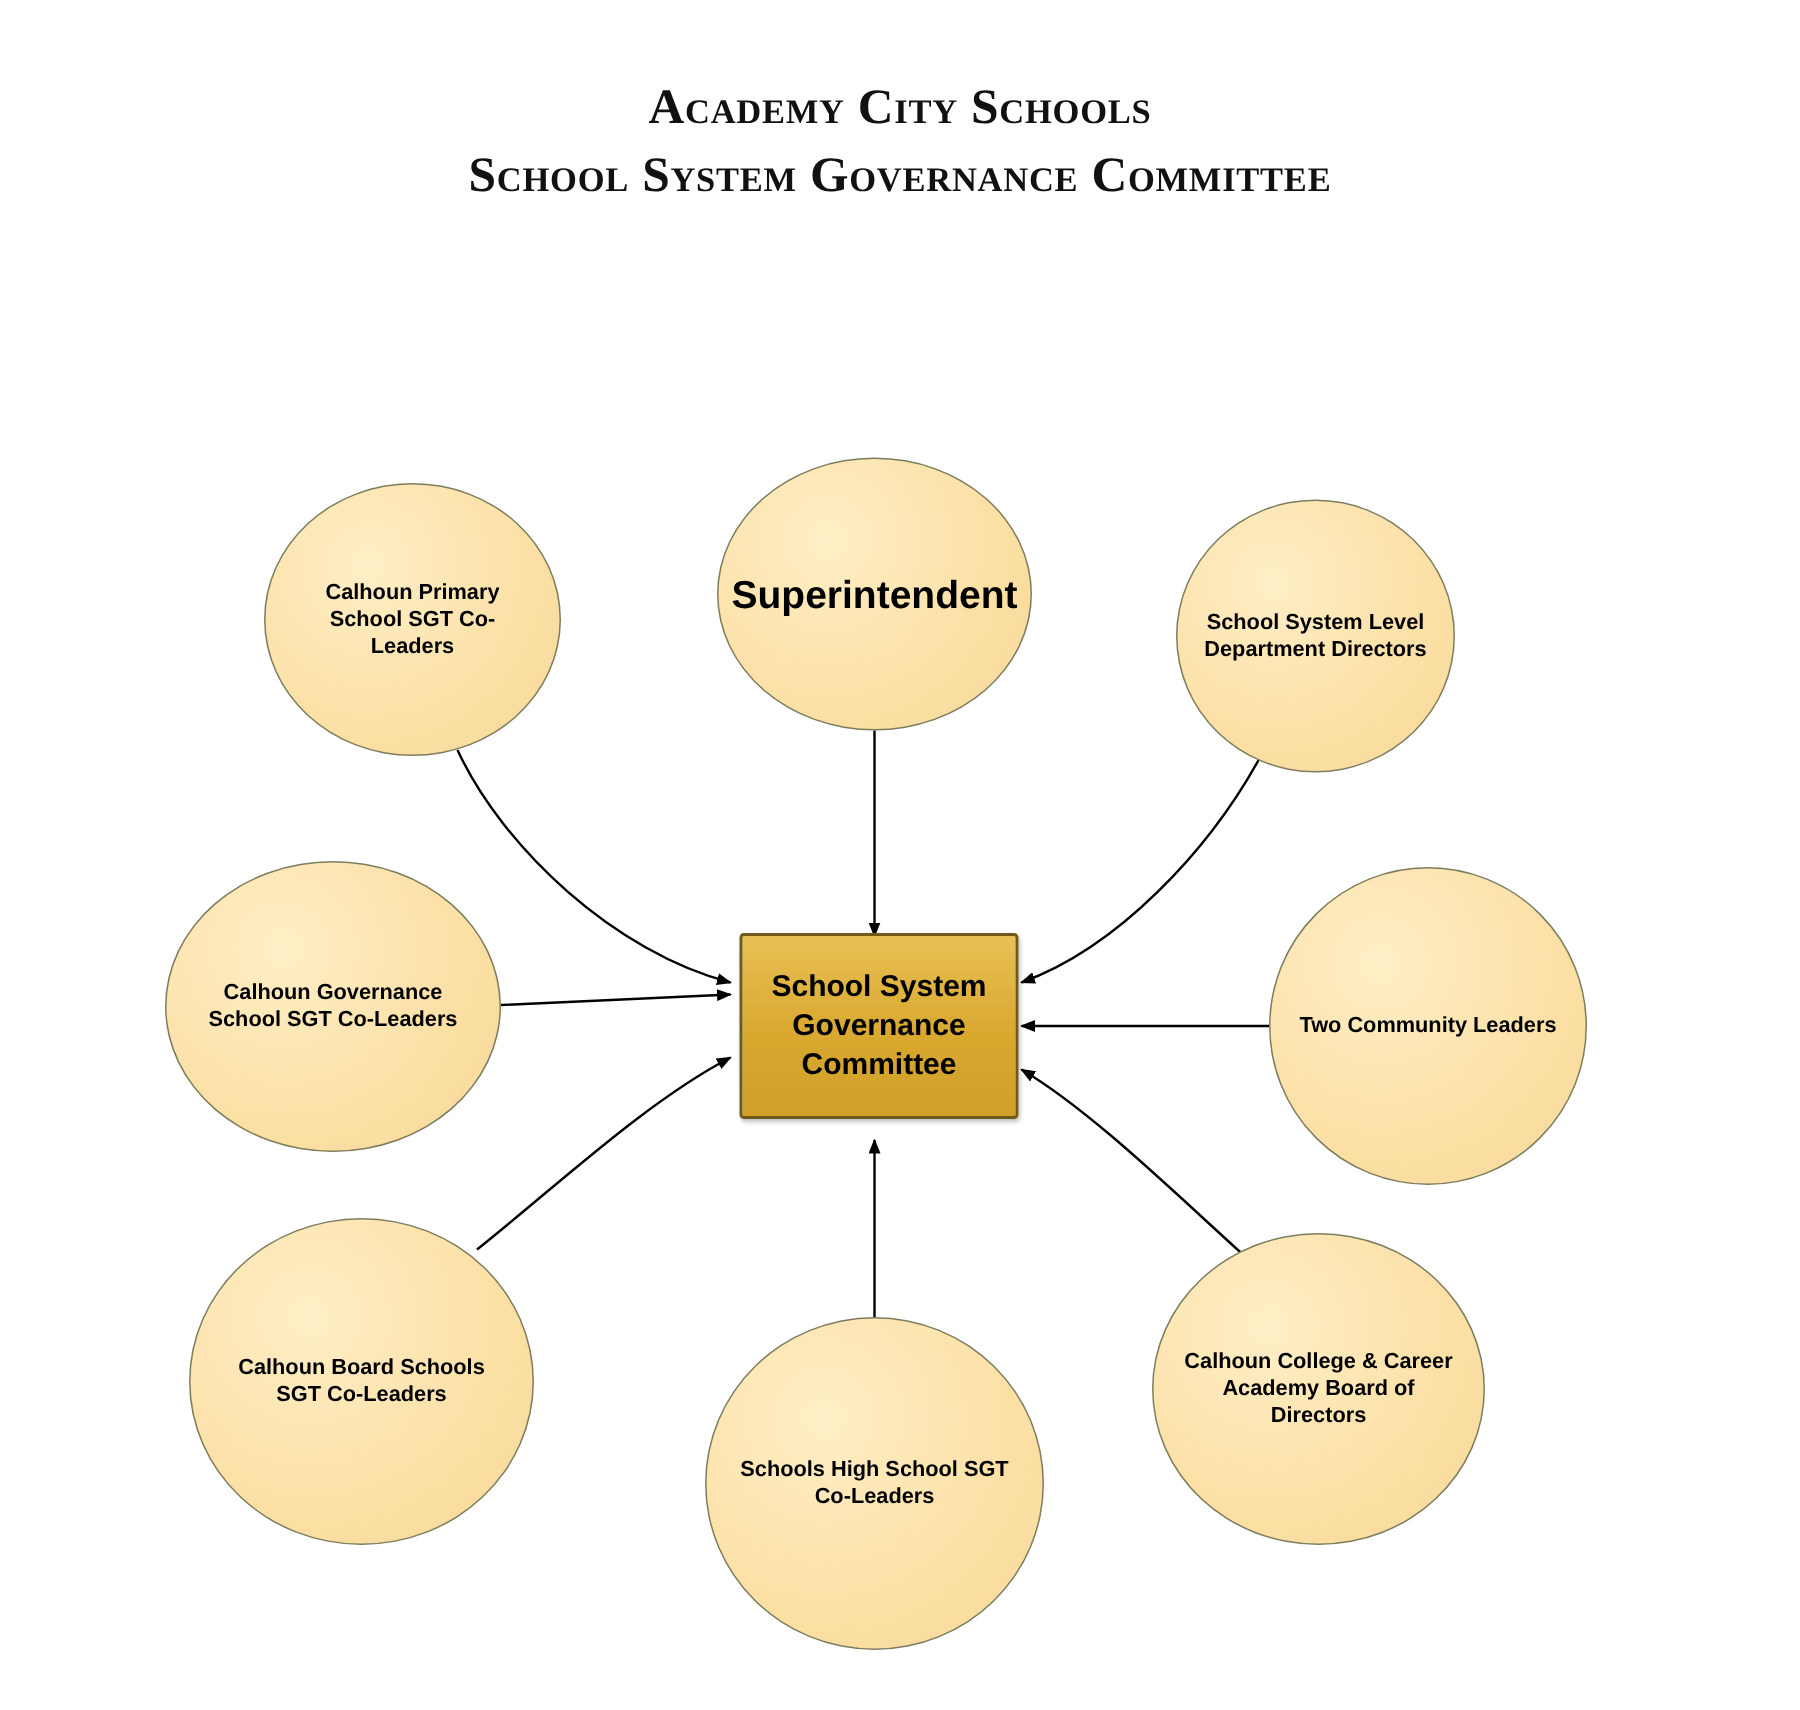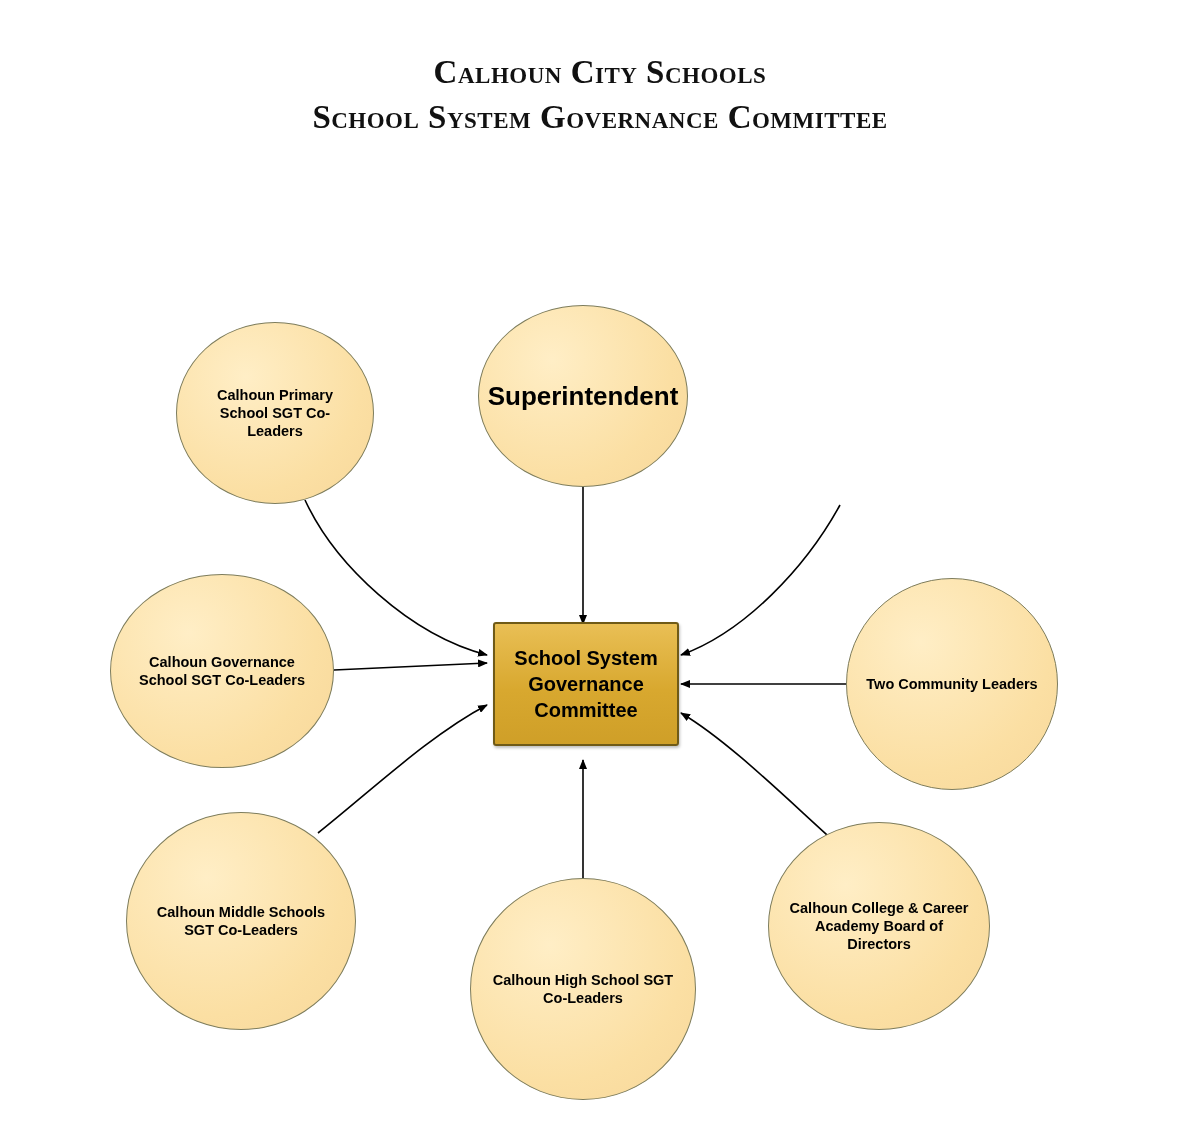--- a/index.html
+++ b/index.html
@@ -71,21 +71,21 @@
     line-height: 26px;
     box-shadow: 1px 2px 3px rgba(0,0,0,0.25);
   }
 </style>
 </head>
 <body>
 
 <div id="page">
 
   <div class="title-block">
-    <div class="title-line l1">Calhoun City Schools</div>
+    <div class="title-line l1">Academy City Schools</div>
     <div class="title-line l2">School System Governance Committee</div>
   </div>
 
   <svg class="wires" viewBox="0 0 1200 1140">
     <defs>
       <marker id="arrow" markerWidth="10" markerHeight="8" refX="9" refY="4" orient="auto" markerUnits="userSpaceOnUse">
         <path d="M0,0 L10,4 L0,8 z" fill="#000000"></path>
       </marker>
     </defs>
 
@@ -112,27 +112,30 @@
 
   <div class="node circle" style="left:176px; top:322px; width:198px; height:182px;">
     <span class="label">Calhoun Primary School SGT Co-Leaders</span>
   </div>
 
   <div class="node circle" style="left:110px; top:574px; width:224px; height:194px;">
     <span class="label">Calhoun Governance School SGT Co-Leaders</span>
   </div>
 
   <div class="node circle" style="left:126px; top:812px; width:230px; height:218px;">
-    <span class="label">Calhoun Middle Schools SGT Co-Leaders</span>
+    <span class="label">Calhoun Board Schools SGT Co-Leaders</span>
   </div>
 
   <div class="node circle" style="left:470px; top:878px; width:226px; height:222px;">
-    <span class="label">Calhoun High School SGT Co-Leaders</span>
+    <span class="label">Schools High School SGT Co-Leaders</span>
   </div>
 
+  <div class="node circle" style="left:784px; top:333px; width:186px; height:182px;">
+    <span class="label">School System Level Department Directors</span>
+  </div>
 
   <div class="node circle" style="left:768px; top:822px; width:222px; height:208px;">
     <span class="label">Calhoun College &amp; Career Academy Board of Directors</span>
   </div>
 
   <div class="node circle" style="left:846px; top:578px; width:212px; height:212px;">
     <span class="label">Two Community Leaders</span>
   </div>
 
   <div class="node center-box" style="left:493px; top:622px; width:186px; height:124px;">

